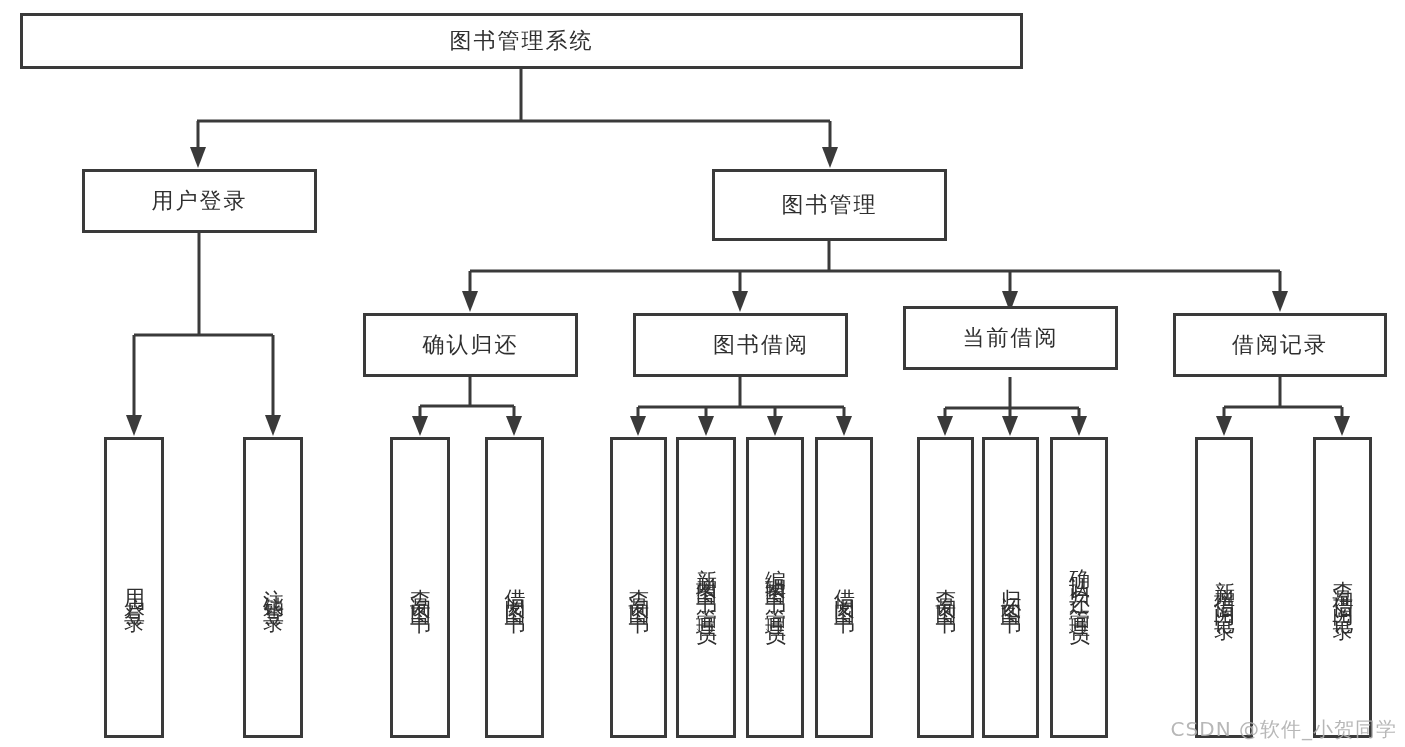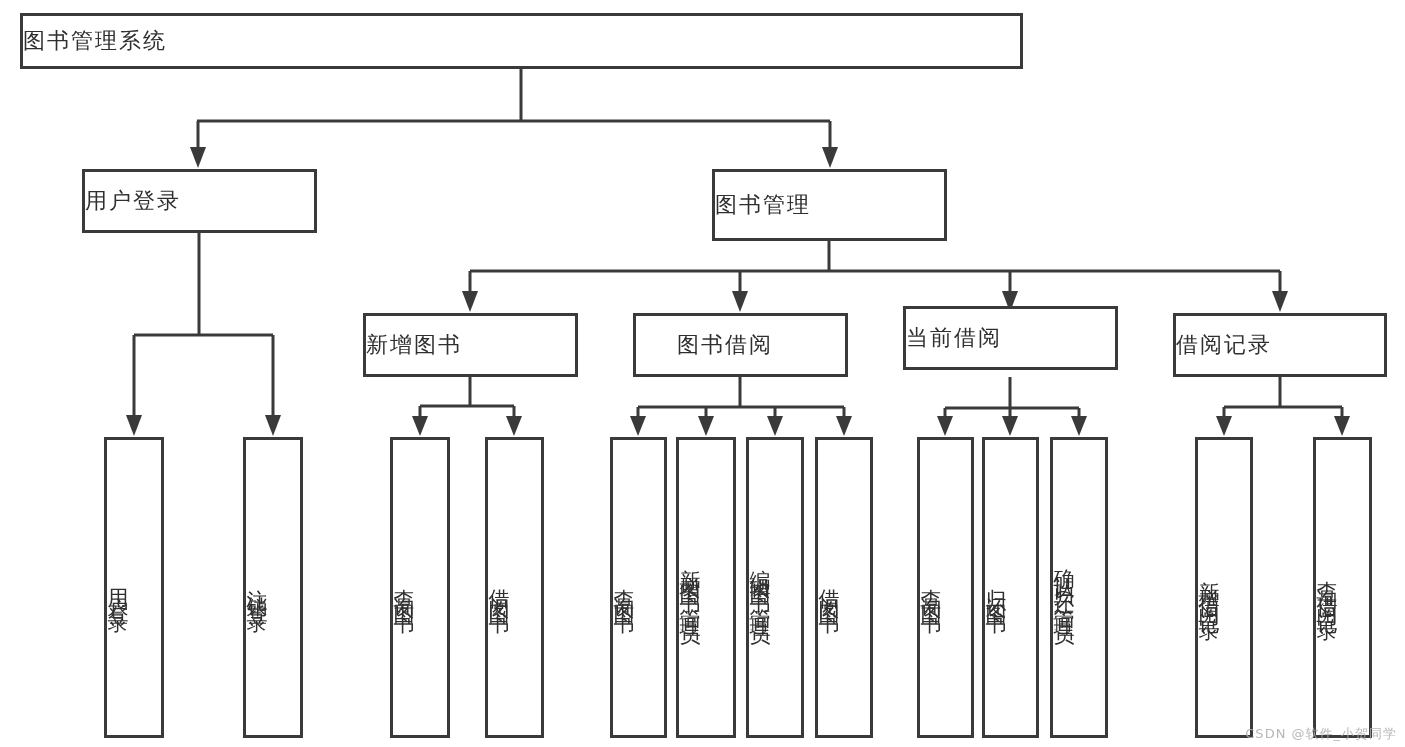--- a/index.html
+++ b/index.html
@@ -16,21 +16,21 @@
     left: 0; top: 0;
     width: 1405px; height: 747px;
   }
   .node {
     position: absolute;
     box-sizing: border-box;
     border: 3px solid #3a3a3a;
     background: #ffffff;
     display: flex;
     align-items: center;
-    justify-content: flex-start;
+    justify-content: center;
     color: #2f2f2f;
   }
   .hlabel {
     font-size: 22px;
     letter-spacing: 2px;
     white-space: nowrap;
     color: #2f2f2f;
   }
   .vlabel {
     writing-mode: vertical-rl;
@@ -38,21 +38,21 @@
     font-size: 21px;
     letter-spacing: 8px;
     line-height: 1;
     white-space: nowrap;
     color: #2f2f2f;
   }
   .watermark {
     position: absolute;
     right: 8px;
     bottom: 4px;
-    font-size: 13px;
+    font-size: 20px;
     letter-spacing: 1px;
     color: #b0b0b0;
     opacity: 0.9;
     white-space: nowrap;
     pointer-events: none;
   }
 </style>
 </head>
 <body>
 
@@ -107,21 +107,21 @@
   </div>
 
   <div class="node" style="left:82px; top:169px; width:235px; height:64px;">
     <span class="hlabel">用户登录</span>
   </div>
   <div class="node" style="left:712px; top:169px; width:235px; height:72px;">
     <span class="hlabel">图书管理</span>
   </div>
 
   <div class="node" style="left:363px; top:313px; width:215px; height:64px;">
-    <span class="hlabel">新增图书</span>
+    <span class="hlabel">确认归还</span>
   </div>
   <div class="node" style="left:633px; top:313px; width:215px; height:64px;padding-left:41px;">
     <span class="hlabel">图书借阅</span>
   </div>
   <div class="node" style="left:903px; top:306px; width:215px; height:64px;">
     <span class="hlabel">当前借阅</span>
   </div>
   <div class="node" style="left:1173px; top:313px; width:214px; height:64px;">
     <span class="hlabel">借阅记录</span>
   </div>

